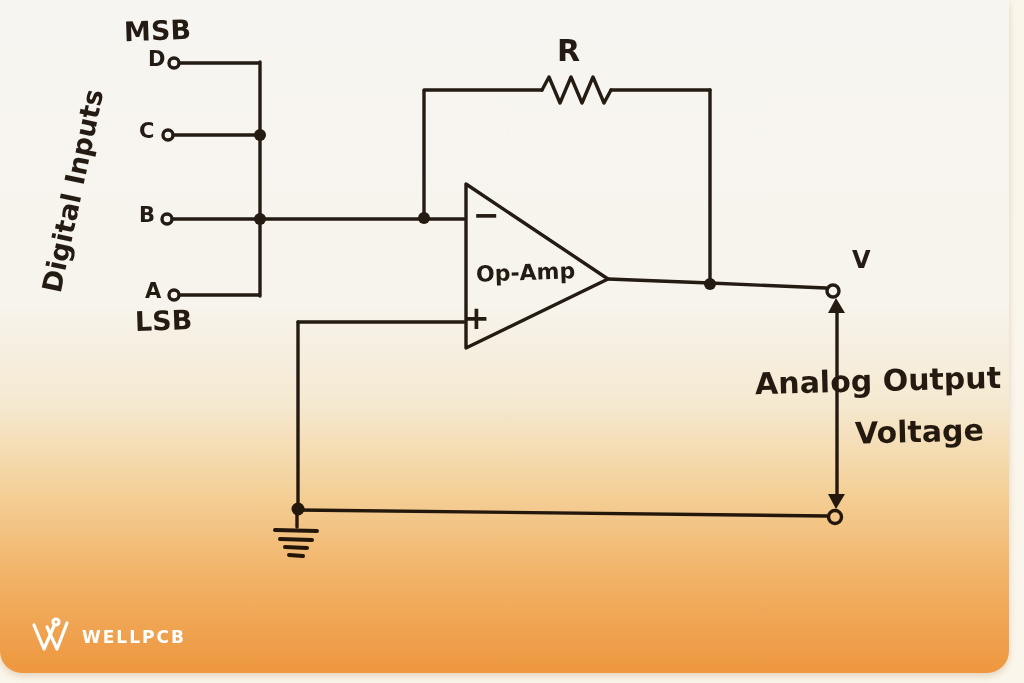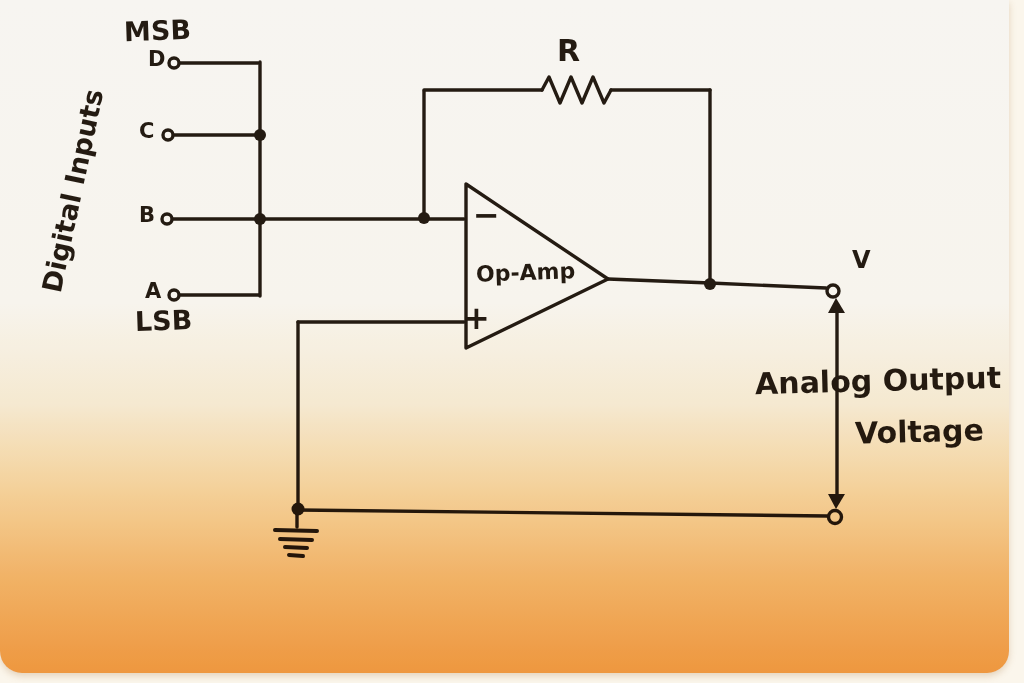--- a/index.html
+++ b/index.html
@@ -101,14 +101,24 @@
   <div class="lbl" id="lbl-r">R</div>
   <div class="lbl" id="lbl-opamp">Op-Amp</div>
   <div class="lbl" id="lbl-minus">−</div>
   <div class="lbl" id="lbl-plus">+</div>
   <div class="lbl" id="lbl-v">V</div>
   <div class="lbl" id="lbl-out1">Analog Output</div>
   <div class="lbl" id="lbl-out2">Voltage</div>
 
   <div class="overlay"></div>
 
+  <div class="logo">
+    <svg width="44" height="36" viewBox="0 0 44 36">
+      <g stroke="#ffffff" stroke-width="3.2" fill="none" stroke-linecap="round" stroke-linejoin="round">
+        <path d="M4,9 L14,33 L24,10"></path>
+        <path d="M17,11 L27,33 L37,7"></path>
+        <circle cx="26" cy="6" r="3"></circle>
+      </g>
+    </svg>
+    <span class="logo-text">WELLPCB</span>
+  </div>
 
 </div>
 
 </body></html>

